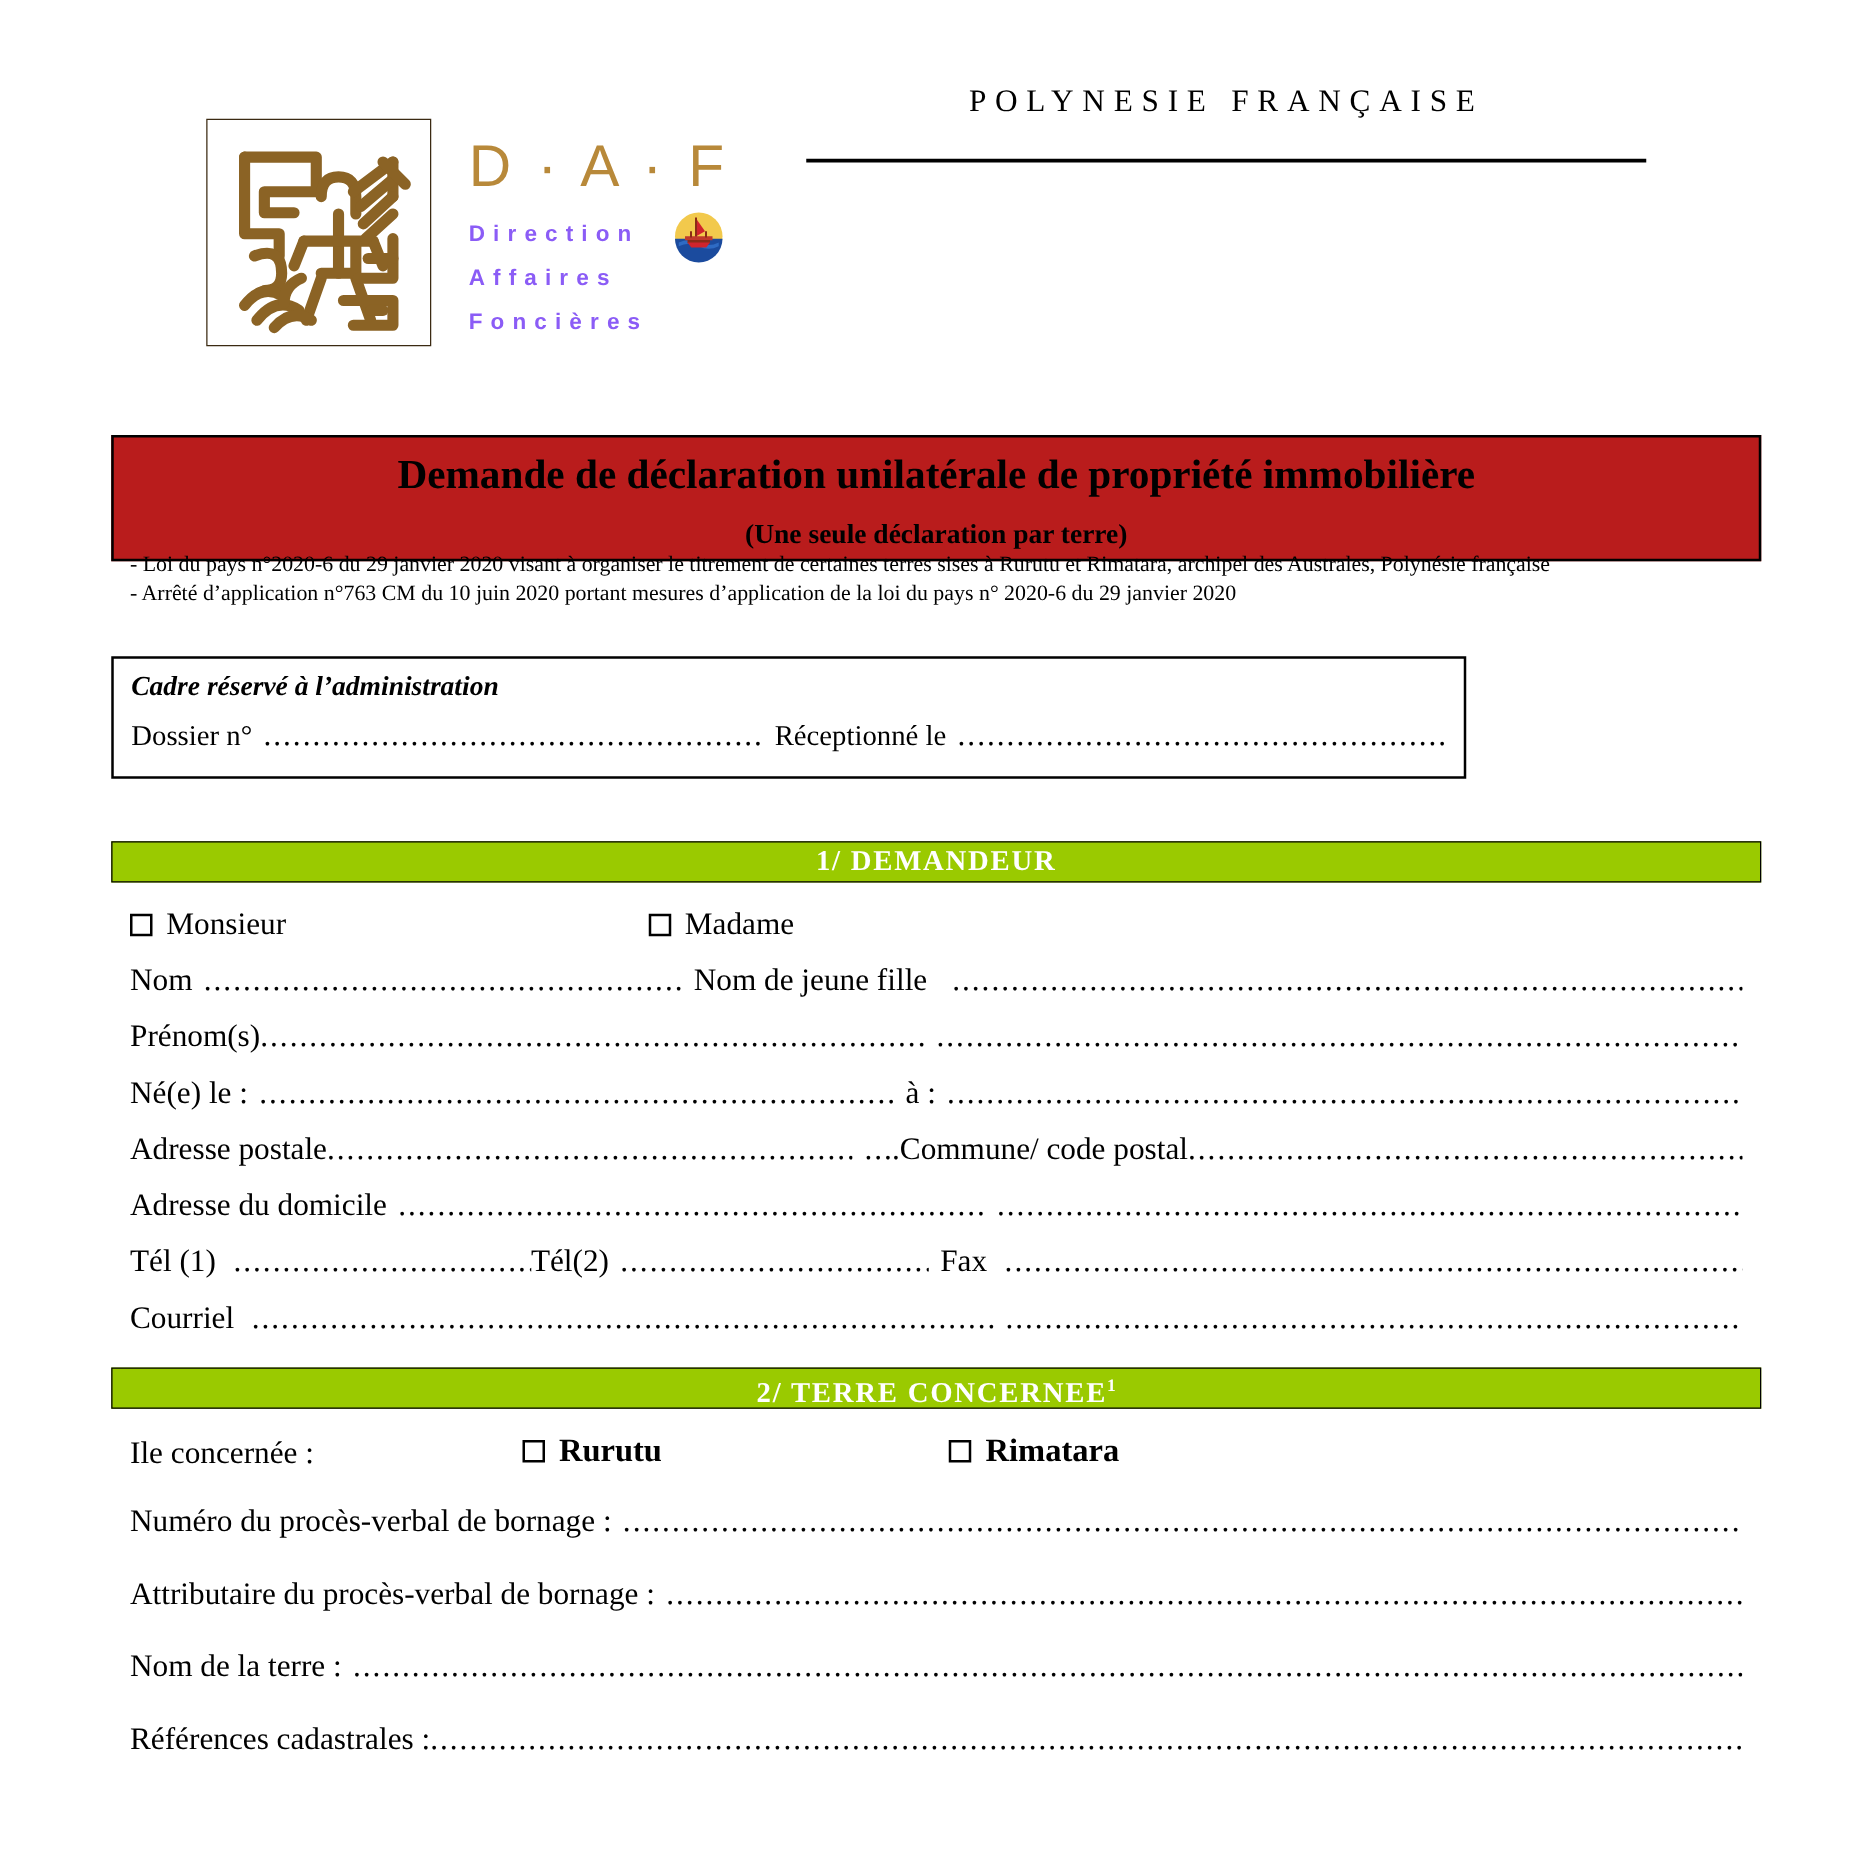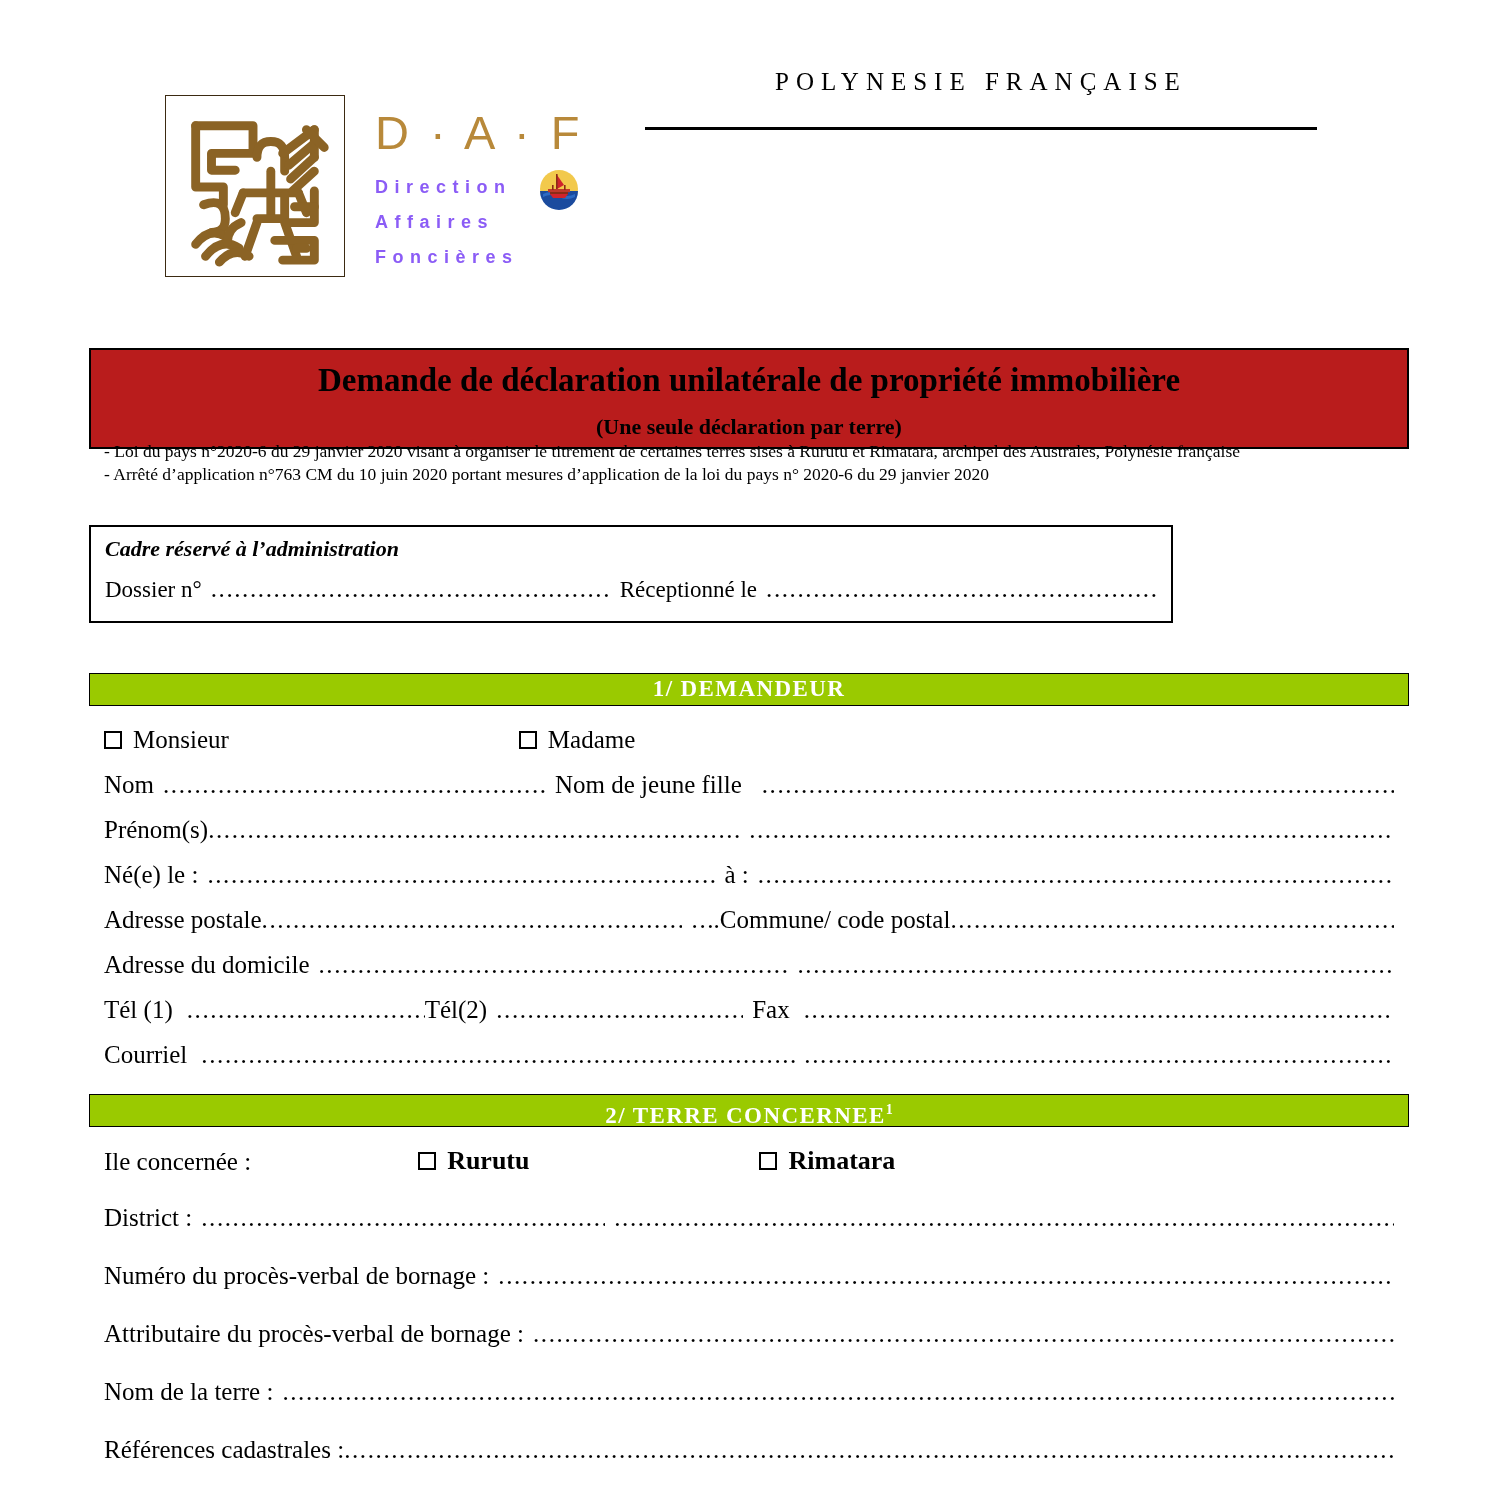--- a/index.html
+++ b/index.html
@@ -444,27 +444,20 @@
         <span class="choice-label bold">Rurutu</span>
       </span>
       <span style="flex:0 0 230px;"></span>
       <span class="choice">
         <span class="cbox"></span>
         <span class="choice-label bold">Rimatara</span>
       </span>
       <span class="spacer-flex"></span>
     </div>
 
-    <div class="frow">
-      <span class="lbl">District :</span>
-      <span class="gap-sm"></span>
-      <span class="dots" style="flex:0 0 404px;"></span>
-      <span class="gap-sm"></span>
-      <span class="dots"></span>
-    </div>
 
     <div class="frow">
       <span class="lbl">Numéro du procès-verbal de bornage :</span>
       <span class="gap-sm"></span>
       <span class="dots"></span>
     </div>
 
     <div class="frow">
       <span class="lbl">Attributaire du procès-verbal de bornage :</span>
       <span class="gap-sm"></span>

